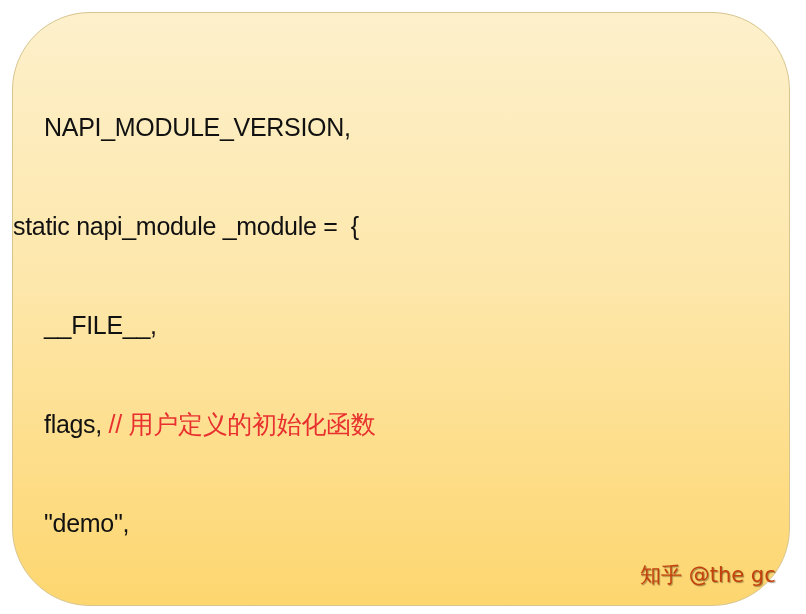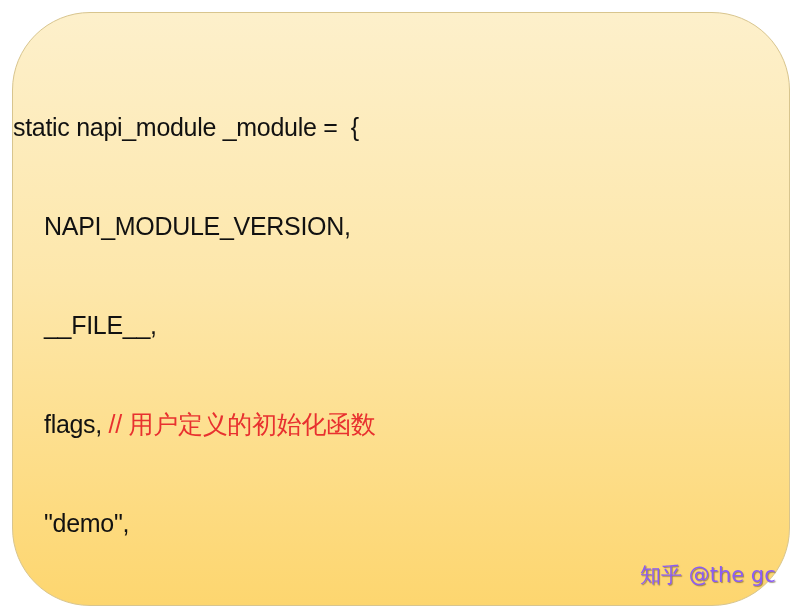--- a/index.html
+++ b/index.html
@@ -24,33 +24,33 @@
       letter-spacing: -0.3px;
     }
     .line { height: 33px; }
     .indent { padding-left: 31px; }
     .comment { color: #e8302f; margin-top: 12px; }
     .watermark {
       position: absolute;
       left: 640px; top: 561px;
       font-family: "DejaVu Sans", sans-serif;
       font-size: 21px;
-      color: #8b5cf6;
+      color: #c2410c;
       text-shadow: 1px 1px 1px rgba(90,70,30,0.55);
       white-space: pre;
     }
   </style>
 </head>
 <body>
 
 <div class="box"></div>
 
 <div class="code">
+  <div class="line indent"><span>NAPI_MODULE_VERSION,</span></div>
   <div class="line"><span>static napi_module _module =  {</span></div>
-  <div class="line indent"><span>NAPI_MODULE_VERSION,</span></div>
   <div class="line indent"><span>__FILE__,</span></div>
   <div class="line indent"><span>flags, </span><span class="comment">// 用户定义的初始化函数</span></div>
   <div class="line indent"><span>"demo",</span></div>
   
   
   
   
   
   
   

